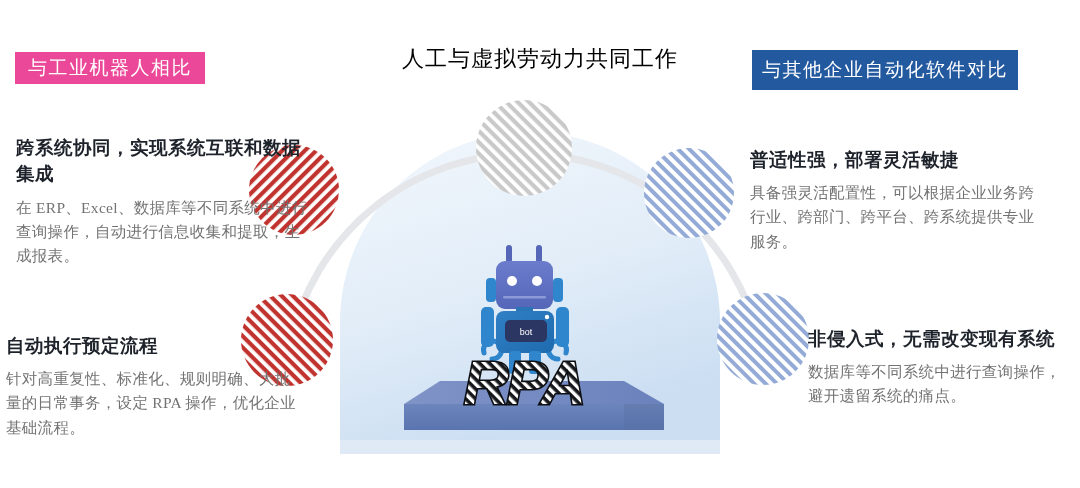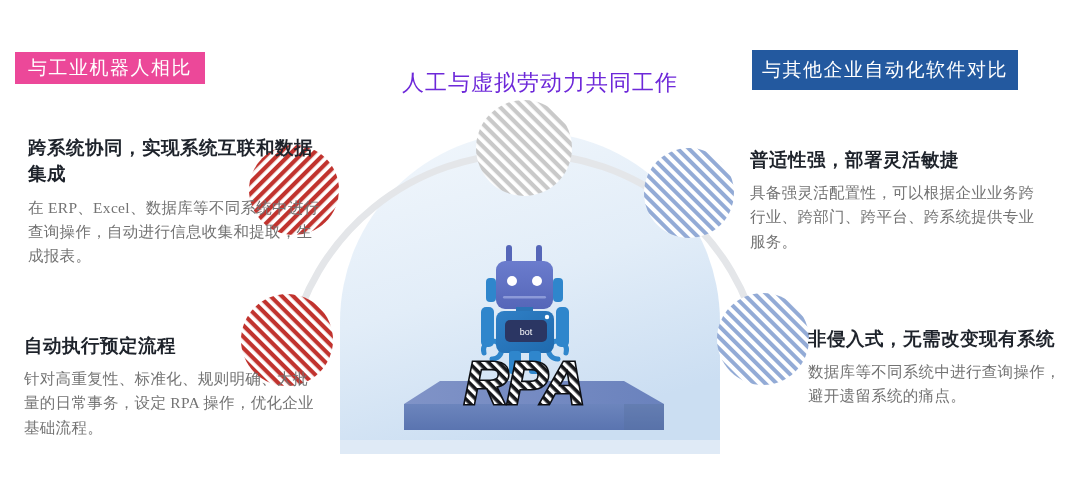--- a/index.html
+++ b/index.html
@@ -43,24 +43,23 @@
     background: #23599f;
   }
 
   
   #center-title {
     position: absolute;
     left: 0; right: 0;
     top: 44px;
     text-align: center;
     font-size: 22px;
-    color: #6d28d9;
+    color: #000000;
     letter-spacing: 1px;
     font-family: "Liberation Sans", "DejaVu Sans", sans-serif;
-    margin-top: 24px;
   }
 
   
   .block { position: absolute; }
   .block .hd {
     font-size: 18.5px;
     color: #1e232b;
     font-weight: 600;
     line-height: 1.42;
     letter-spacing: 0.5px;
@@ -70,22 +69,22 @@
   .block .bd {
     font-size: 15.5px;
     color: #737373;
     line-height: 1.56;
     letter-spacing: 0.3px;
     margin: 0;
     font-family: "Liberation Serif", "DejaVu Serif", serif;
   }
   .block.right .bd { font-family: "Liberation Sans", "DejaVu Sans", sans-serif; }
 
-  #blk-tl { left: 16px;  top: 135px; width: 300px; margin-left: 12px; }
-  #blk-bl { left: 24px;  top: 333px; width: 300px; }
+  #blk-tl { left: 16px;  top: 135px; width: 300px; }
+  #blk-bl { left: 6px;  top: 333px; width: 300px; }
   #blk-tr { left: 750px; top: 135px; width: 300px; margin-top: 12px; }
   #blk-br { left: 808px; top: 326px; width: 262px; }
 
   
   #art {
     position: absolute;
     left: 0; top: 0;
     width: 1080px; height: 488px;
     pointer-events: none;
   }

